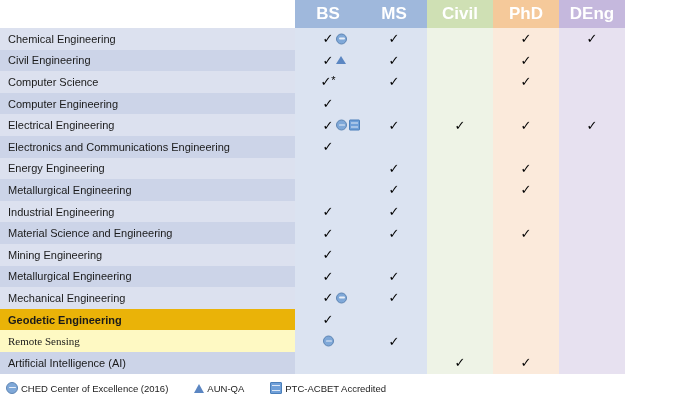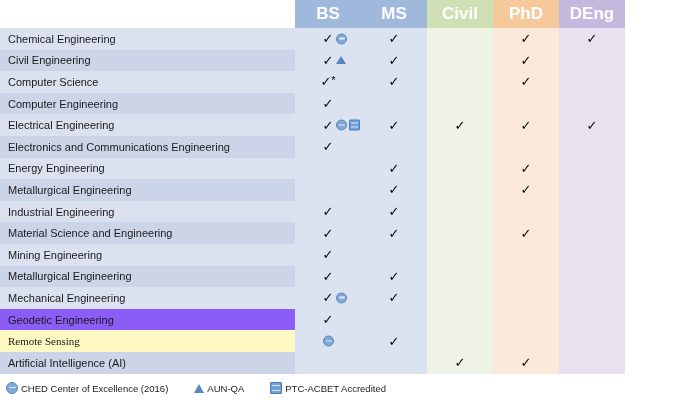--- a/index.html
+++ b/index.html
@@ -288,21 +288,21 @@
           <td class="prog" style="background: rgb(220, 225, 239);">Mechanical Engineering</td>
           <td class="mark" style="background: rgb(219, 227, 241);"><span class="check">✓</span><span class="badges">
               <span class="ico ico-ched"></span>
             </span></td>
           <td class="mark" style="background: rgb(219, 227, 241);"><span class="check">✓</span></td>
           <td class="mark" style="background: rgb(238, 243, 230);"></td>
           <td class="mark" style="background: rgb(251, 234, 219);"></td>
           <td class="mark" style="background: rgb(231, 225, 240);"></td>
         </tr>
         <tr>
-          <td class="prog" style="background: #8b5cf6;">Geodetic Engineering</td>
+          <td class="prog" style="background: #eab308; font-weight: bold;">Geodetic Engineering</td>
           <td class="mark" style="background: rgb(219, 227, 241);"><span class="check">✓</span></td>
           <td class="mark" style="background: rgb(219, 227, 241);"></td>
           <td class="mark" style="background: rgb(238, 243, 230);"></td>
           <td class="mark" style="background: rgb(251, 234, 219);"></td>
           <td class="mark" style="background: rgb(231, 225, 240);"></td>
         </tr>
         <tr>
           <td class="prog" style="background: #fef9c3; font-family: Liberation Serif, serif;">Remote Sensing</td>
           <td class="mark" style="background: rgb(219, 227, 241);">
             <span class="badges" style="margin-left: -5px;">

